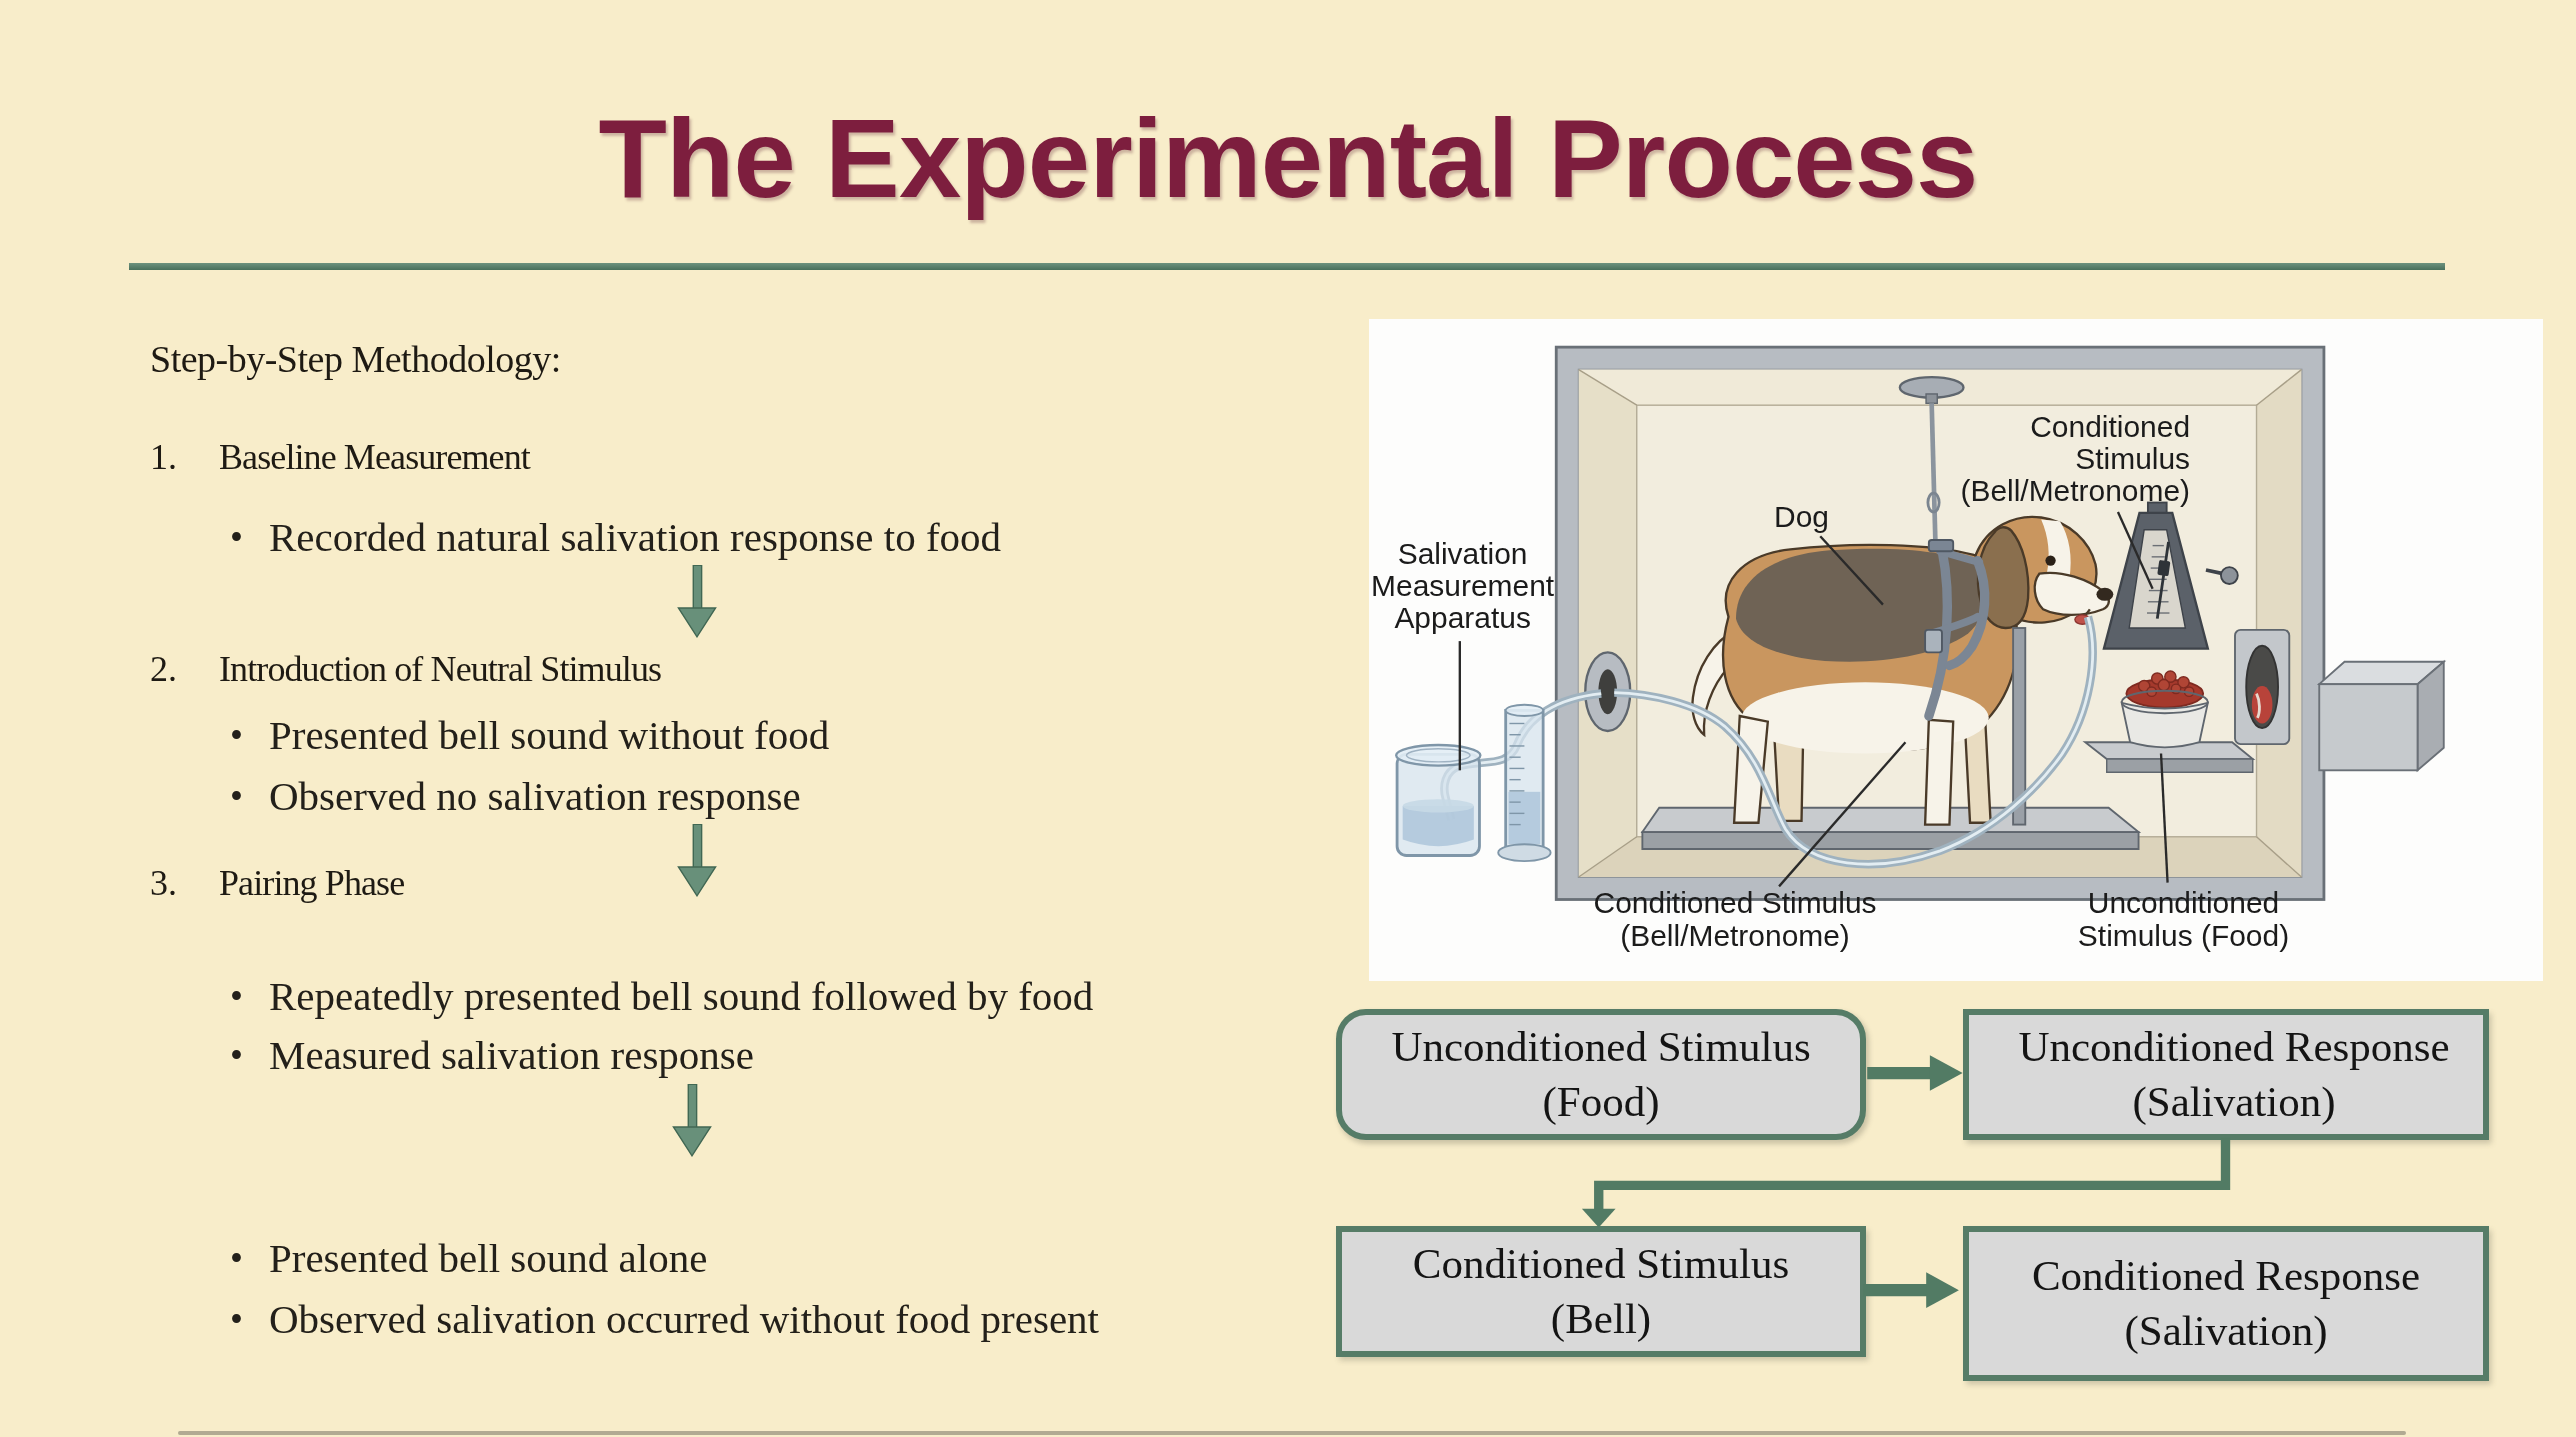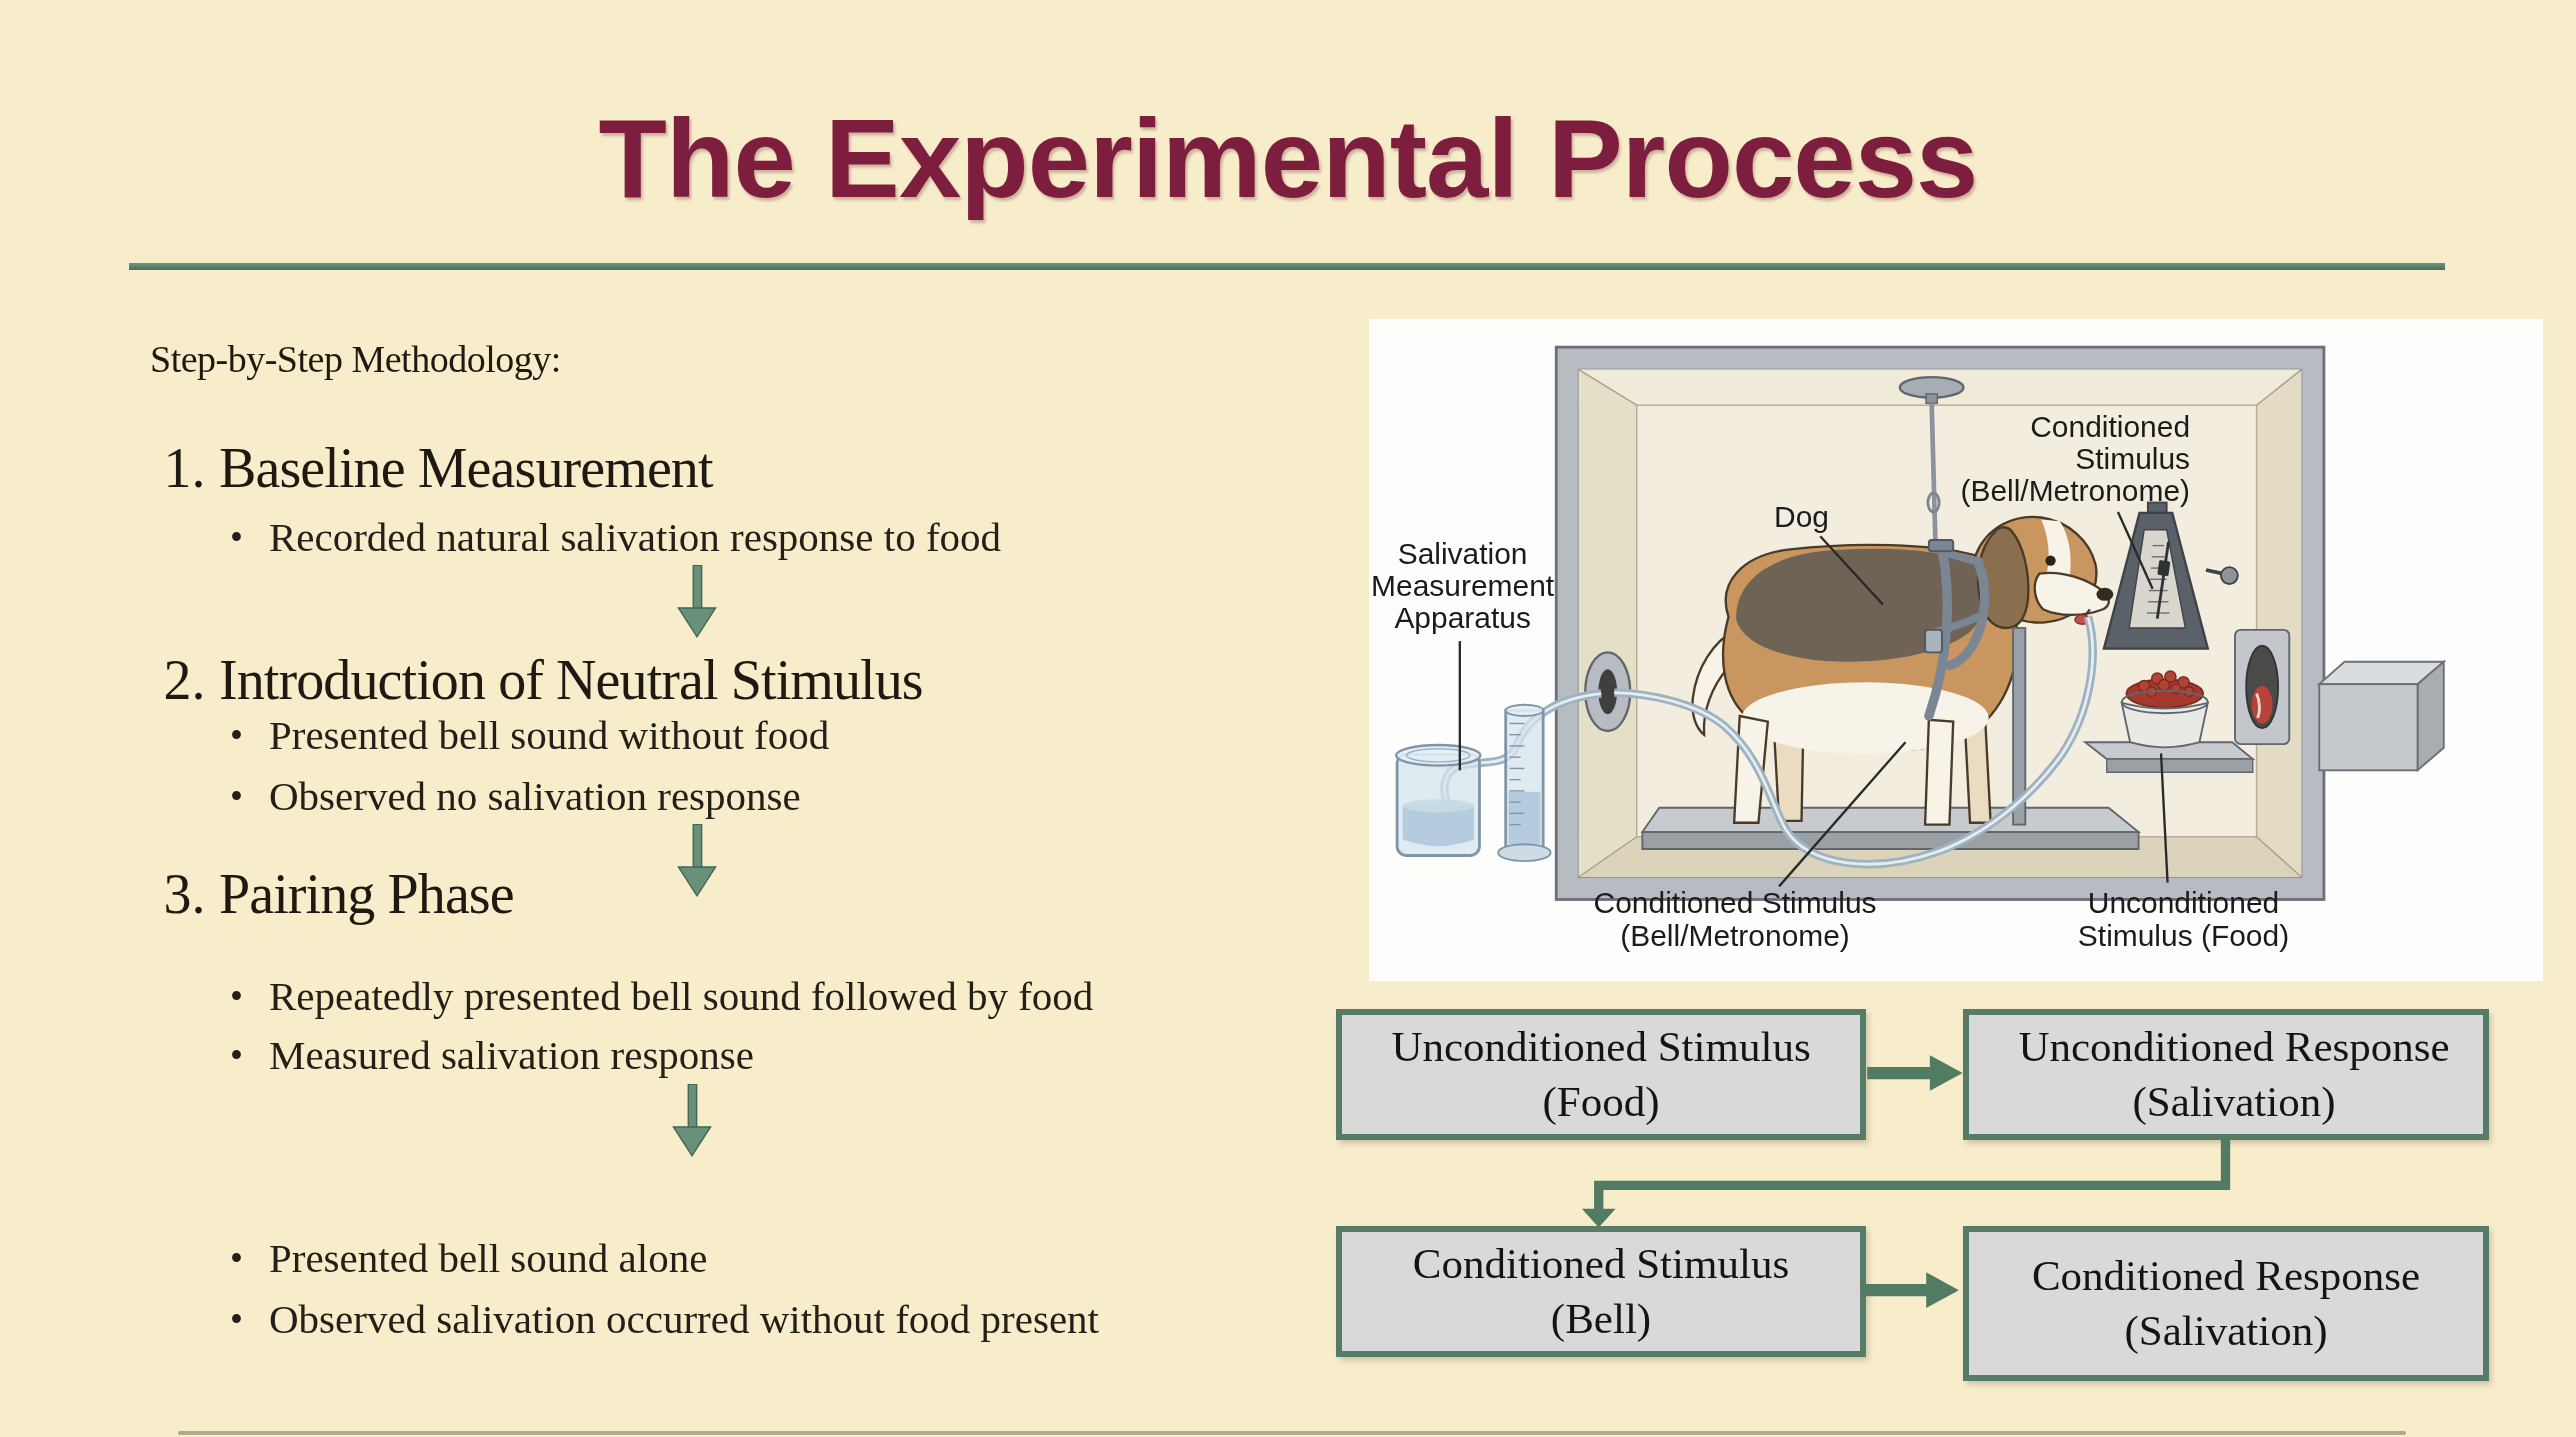--- a/index.html
+++ b/index.html
@@ -8,42 +8,42 @@
 
   
   .page-title{position:absolute;top:94px;left:0;width:100%;text-align:center;margin:0;
     font-family:"Liberation Sans",sans-serif;font-weight:bold;font-size:112px;letter-spacing:-0.9px;
     color:#7d1e3e;text-shadow:1.9px 2.8px 2.8px rgba(90,30,45,0.28);}
   .divider{position:absolute;top:263px;left:129px;width:2316px;height:6.6px;
     background:linear-gradient(to bottom,#6d927e,#49705c);}
 
   
   .m-heading{position:absolute;left:150px;top:337px;font-size:38px;letter-spacing:-0.5px;}
-  .step{position:absolute;left:150px;font-size:56px;letter-spacing:-0.9px;white-space:nowrap;text-align:center;}
+  .step{position:absolute;left:150px;font-size:36px;letter-spacing:-0.9px;white-space:nowrap;}
   .step .num{display:inline-block;width:69px;letter-spacing:0;}
   .bullet{position:absolute;left:230px;font-size:41px;color:#23201a;display:flex;gap:26px;white-space:nowrap;}
   .bullet .dot{font-size:37px;line-height:49px;}
   #step1{top:436px}  #s1b1{top:513px}
   #step2{top:648px}  #s2b1{top:711px} #s2b2{top:772px}
   #step3{top:862px}  #s3b1{top:972px} #s3b2{top:1031px}
   #step4{top:1163px} #s4b1{top:1234px} #s4b2{top:1295px}
   .down-arrow{position:absolute;width:52px;height:73px;}
   #arrow1{left:671px;top:565px} #arrow2{left:671px;top:824px} #arrow3{left:666px;top:1084px}
 
   
   .panel{position:absolute;left:1369px;top:319px;width:1174px;height:662px;background:#fdfdfc;}
   .panel svg{display:block;width:100%;height:100%;}
   .ill-label{font-family:"Liberation Sans",sans-serif;font-size:32px;fill:#1b1b1b;}
 
   
   .fbox{position:absolute;background:#d9d9d9;border:6.6px solid #567c67;box-sizing:border-box;
     display:flex;flex-direction:column;justify-content:center;align-items:center;
     font-size:43px;color:#141414;text-align:center;line-height:1.27;
     box-shadow:2.8px 3.7px 5.6px rgba(70,70,60,0.25);}
-  #box-us{left:1336px;top:1009px;width:530px;height:131px;}
+  #box-us{left:1336px;top:1009px;width:530px;height:131px;border-radius:30px;}
   #box-ur{left:1963px;top:1009px;width:526px;height:131px;padding-left:16px;}
   #box-cs{left:1336px;top:1226px;width:530px;height:131px;}
   #box-cr{left:1963px;top:1226px;width:526px;height:155px;}
   #connectors{position:absolute;left:1310px;top:973px;width:1266px;height:464px;}
 
   .bottom-line{position:absolute;left:178px;top:1431px;width:2228px;height:3.7px;
     background:rgba(90,88,78,0.45);border-radius:1.9px;}
 </style>
 </head>
 <body>

